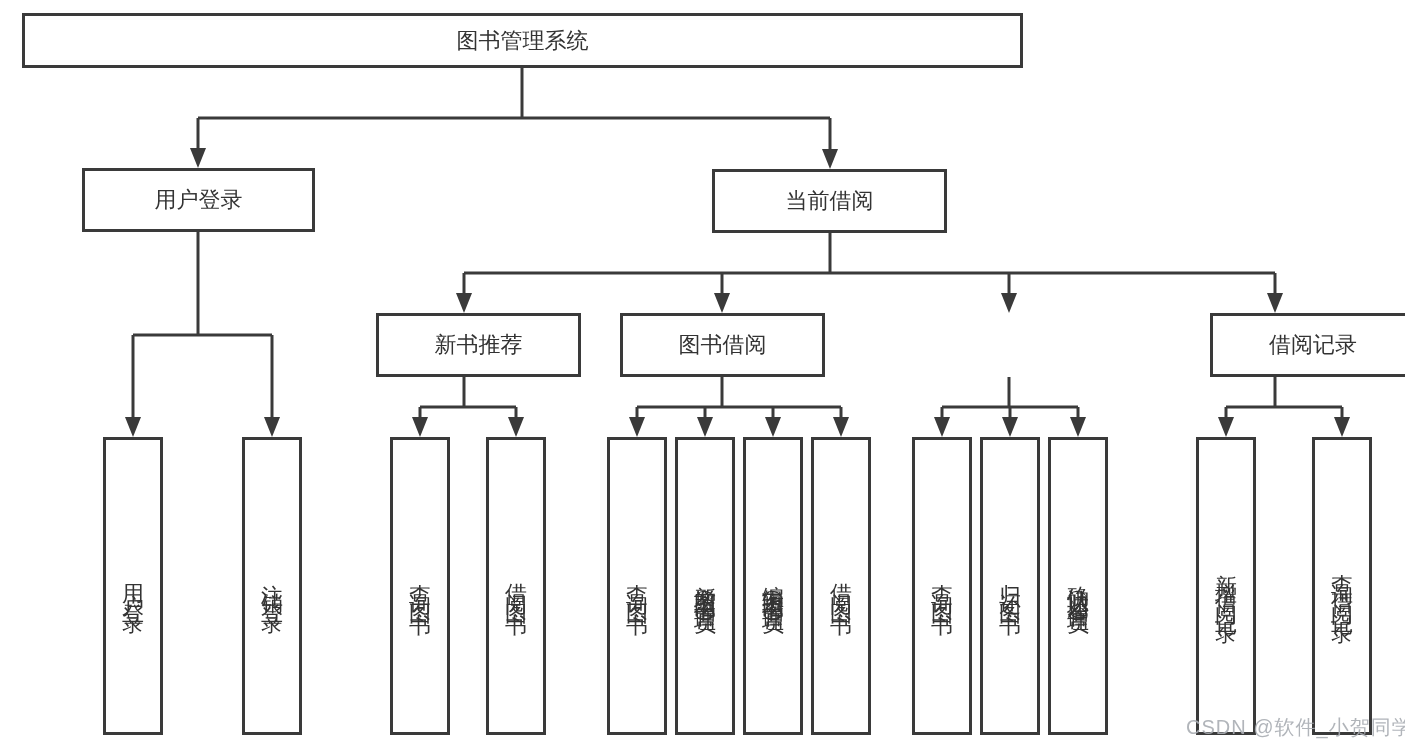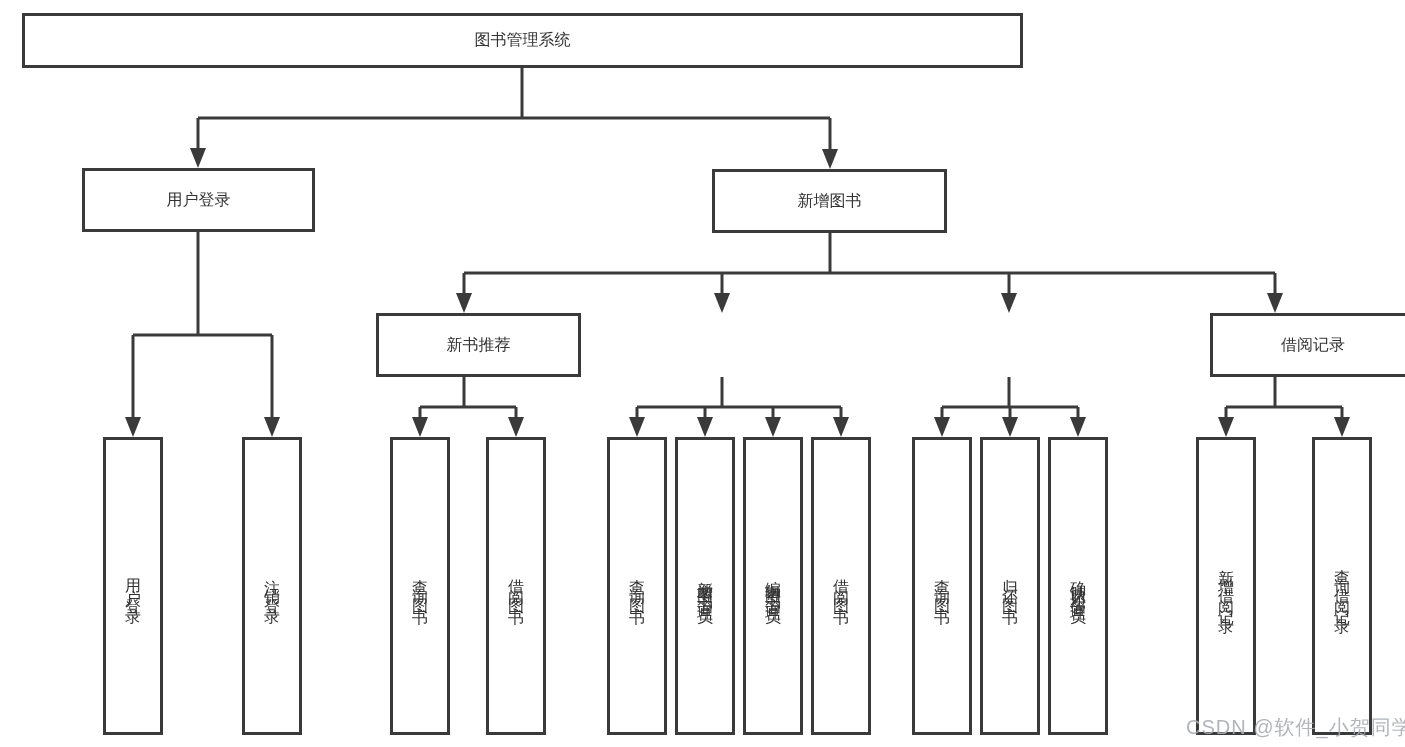--- a/index.html
+++ b/index.html
@@ -25,21 +25,21 @@
     box-sizing: border-box;
     border: 3px solid #3a3a3a;
     background: #ffffff;
     display: flex;
     align-items: center;
     justify-content: center;
     color: #333333;
     z-index: 2;
   }
   .node .lbl {
-    font-size: 16px;
+    font-size: 22px;
     color: #333333;
     white-space: nowrap;
   }
   .vbox .lbl {
     writing-mode: vertical-rl;
     letter-spacing: 10px;
     white-space: normal;
     line-height: 1;
   }
   .vbox.long .lbl {
@@ -143,26 +143,29 @@
   </svg>
 
   <div class="node root-box">
     <span class="lbl">图书管理系统</span>
   </div>
 
   <div class="node l2-user">
     <span class="lbl">用户登录</span>
   </div>
   <div class="node l2-mgmt">
-    <span class="lbl">新增图书</span>
+    <span class="lbl">当前借阅</span>
   </div>
 
   <div class="node l3 l3-rec">
     <span class="lbl">新书推荐</span>
   </div>
+  <div class="node l3 l3-bor">
+    <span class="lbl">图书借阅</span>
+  </div>
   <div class="node l3 l3-his">
     <span class="lbl">借阅记录</span>
   </div>
 
   <div class="node vbox g1-a">
     <span class="lbl">用户登录</span>
   </div>
   <div class="node vbox g1-b">
     <span class="lbl">注销登录</span>
   </div>

